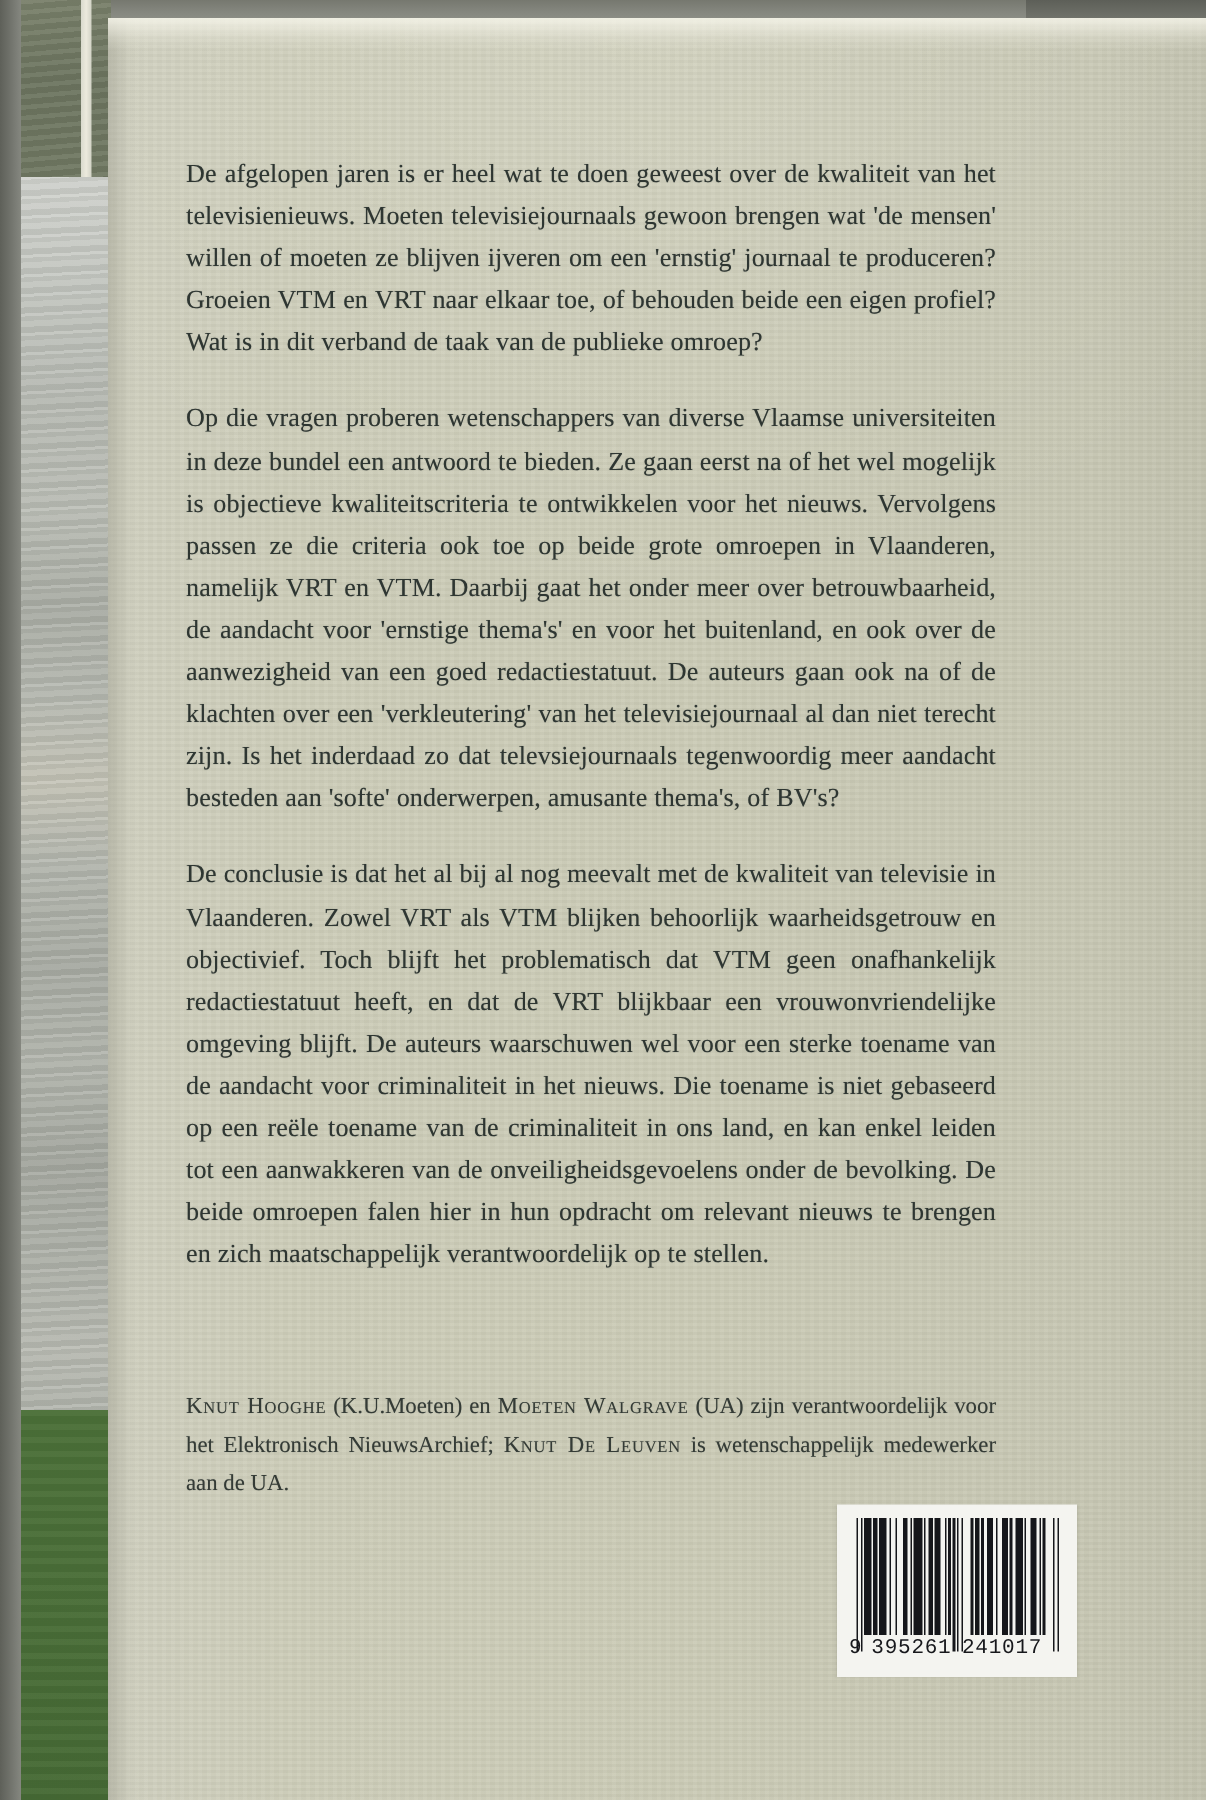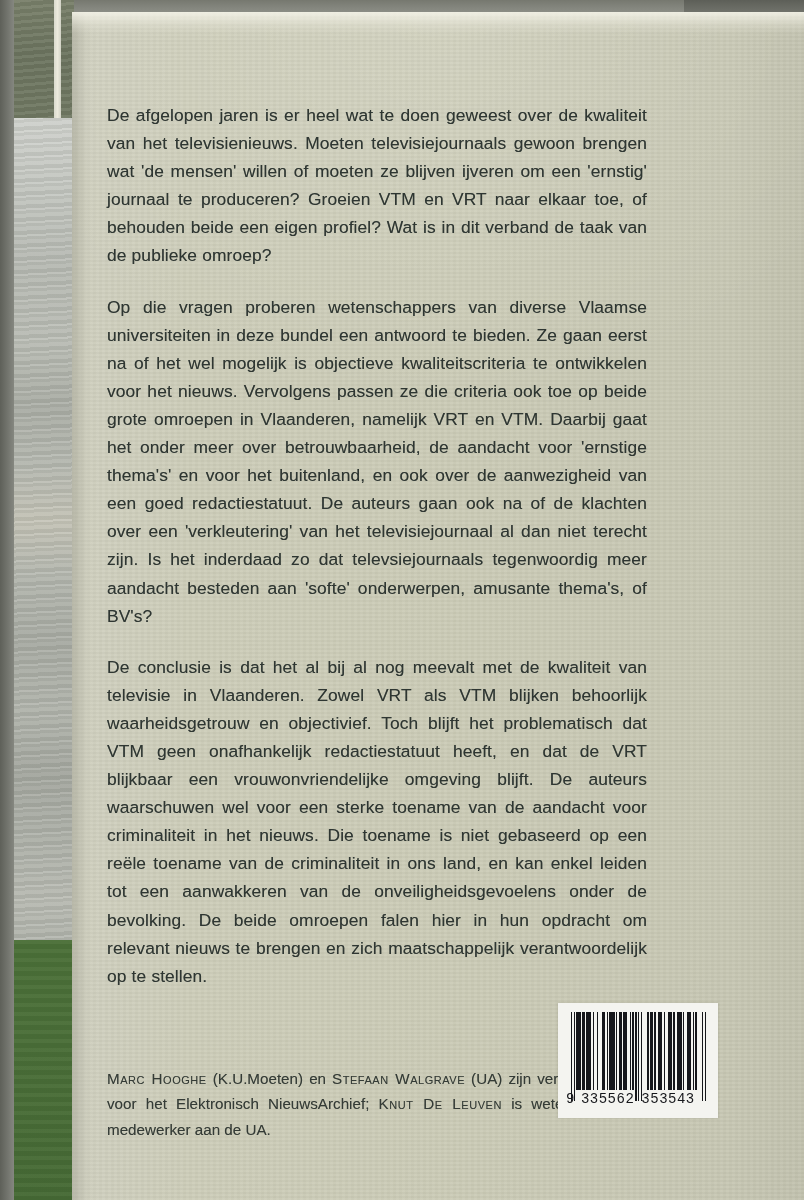--- a/index.html
+++ b/index.html
@@ -125,25 +125,25 @@
   .cover-top-gloss {
     position: absolute;
     left: 0; top: 0;
     width: 732px; height: 22px;
     background: linear-gradient(180deg, rgba(246,245,234,.85) 0%, rgba(232,231,218,.35) 60%, rgba(255,255,255,0) 100%);
   }
 
   
   .text-col {
     position: absolute;
-    left: 107px;
+    left: 124px;
     top: 101px;
     width: 540px;
     color: #2f3733;
-    font-family: Liberation Sans, sans-serif;
+    font-family: Liberation Serif, serif;
   }
 
   p.para {
     margin: 0 0 23px 0;
     font-size: 17.4px;
     line-height: 28.1px;
     text-align: justify;
     letter-spacing: .005em;
     word-spacing: .01em;
     color: #2e3632;
@@ -224,21 +224,21 @@
   <div class="cover">
     <div class="cover-spine-shade"></div>
     <div class="cover-top-gloss"></div>
   </div>
 
   <div class="text-col">
     <p class="para">De afgelopen jaren is er heel wat te doen geweest over de kwaliteit van het televisienieuws. Moeten televisiejournaals gewoon brengen wat 'de mensen' willen of moeten ze blijven ijveren om een 'ernstig' journaal te produceren? Groeien VTM en VRT naar elkaar toe, of behouden beide een eigen profiel? Wat is in dit verband de taak van de publieke omroep?</p>
     <p class="para">Op die vragen proberen wetenschappers van diverse Vlaamse universiteiten in deze bundel een antwoord te bieden. Ze gaan eerst na of het wel mogelijk is objectieve kwaliteitscriteria te ontwikkelen voor het nieuws. Vervolgens passen ze die criteria ook toe op beide grote omroepen in Vlaanderen, namelijk VRT en VTM. Daarbij gaat het onder meer over betrouwbaarheid, de aandacht voor 'ernstige thema's' en voor het buitenland, en ook over de aanwezigheid van een goed redactiestatuut. De auteurs gaan ook na of de klachten over een 'verkleutering' van het televisiejournaal al dan niet terecht zijn. Is het inderdaad zo dat televsiejournaals tegenwoordig meer aandacht besteden aan 'softe' onderwerpen, amusante thema's, of BV's?</p>
     <p class="para">De conclusie is dat het al bij al nog meevalt met de kwaliteit van televisie in Vlaanderen. Zowel VRT als VTM blijken behoorlijk waarheidsgetrouw en objectivief. Toch blijft het problematisch dat VTM geen onafhankelijk redactiestatuut heeft, en dat de VRT blijkbaar een vrouwonvriendelijke omgeving blijft. De auteurs waarschuwen wel voor een sterke toename van de aandacht voor criminaliteit in het nieuws. Die toename is niet gebaseerd op een reële toename van de criminaliteit in ons land, en kan enkel leiden tot een aanwakkeren van de onveiligheidsgevoelens onder de bevolking. De beide omroepen falen hier in hun opdracht om relevant nieuws te brengen en zich maatschappelijk verantwoordelijk op te stellen.</p>
 
-    <p class="credits"><span class="sc">Marc Hooghe</span><span> (K.U.Moeten) en </span><span class="sc">Stefaan Walgrave</span><span> (UA) zijn verantwoordelijk voor het Elektronisch NieuwsArchief; </span><span class="sc">Knut De Leuven</span><span> is wetenschappelijk medewerker aan de UA.</span></p>
+    <p class="credits"><span class="sc">Knut Hooghe</span><span> (K.U.Moeten) en </span><span class="sc">Moeten Walgrave</span><span> (UA) zijn verantwoordelijk voor het Elektronisch NieuwsArchief; </span><span class="sc">Knut De Leuven</span><span> is wetenschappelijk medewerker aan de UA.</span></p>
   </div>
 
   <div class="barcode-box">
     <div class="barcode-bars" id="barcode-bars">
         <span class="guard" style="width: 1.37374px;"></span>
         <span class="w" style="width: 1.37374px;"></span>
         <span class="guard" style="width: 1.37374px;"></span>
         <span class="w" style="width: 1.37374px;"></span>
         <span style="width: 4.12121px;"></span>
         <span class="w" style="width: 1.37374px;"></span>
@@ -293,16 +293,16 @@
         <span style="width: 4.12121px;"></span>
         <span class="w" style="width: 1.37374px;"></span>
         <span style="width: 1.37374px;"></span>
         <span class="w" style="width: 1.37374px;"></span>
         <span style="width: 1.37374px;"></span>
         <span class="w" style="width: 5.49495px;"></span>
         <span class="guard" style="width: 1.37374px;"></span>
         <span class="w" style="width: 1.37374px;"></span>
         <span class="guard" style="width: 1.37374px;"></span>
       </div>
-    <div class="barcode-digits"><span class="lead">9</span><span class="grp">335562</span><span>353543</span></div>
+    <div class="barcode-digits"><span class="lead">9</span><span class="grp">395261</span><span>241017</span></div>
   </div>
 
 </div>
 
 </body></html>

